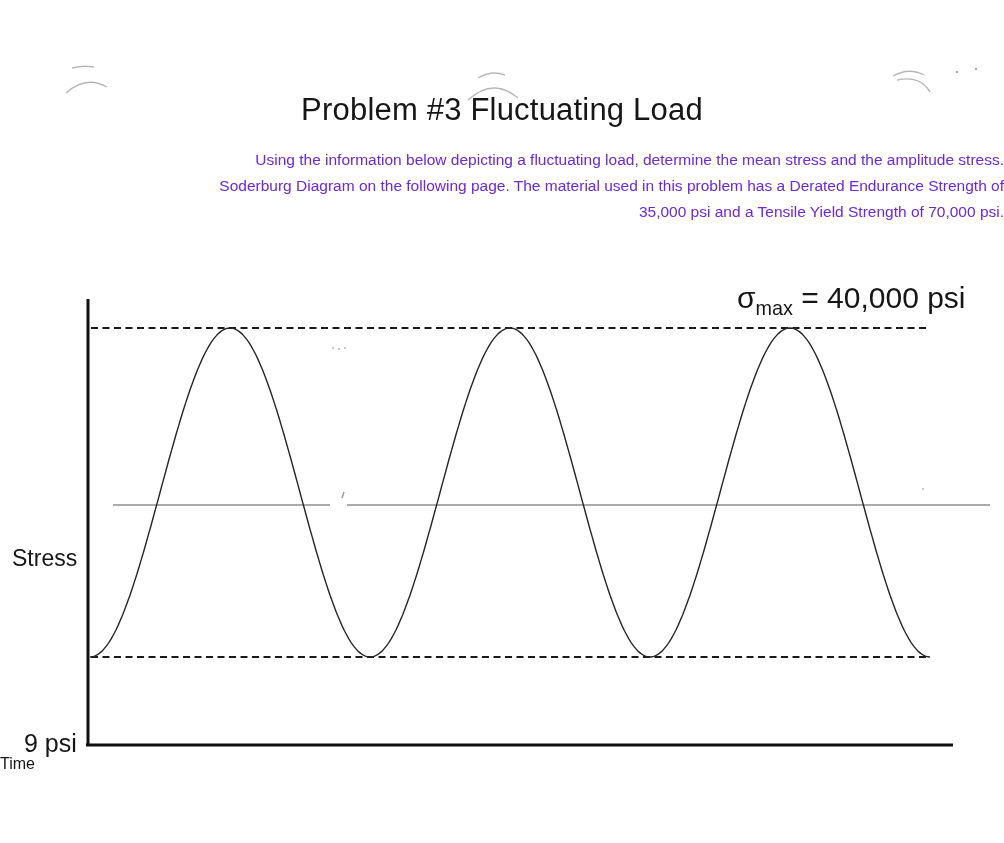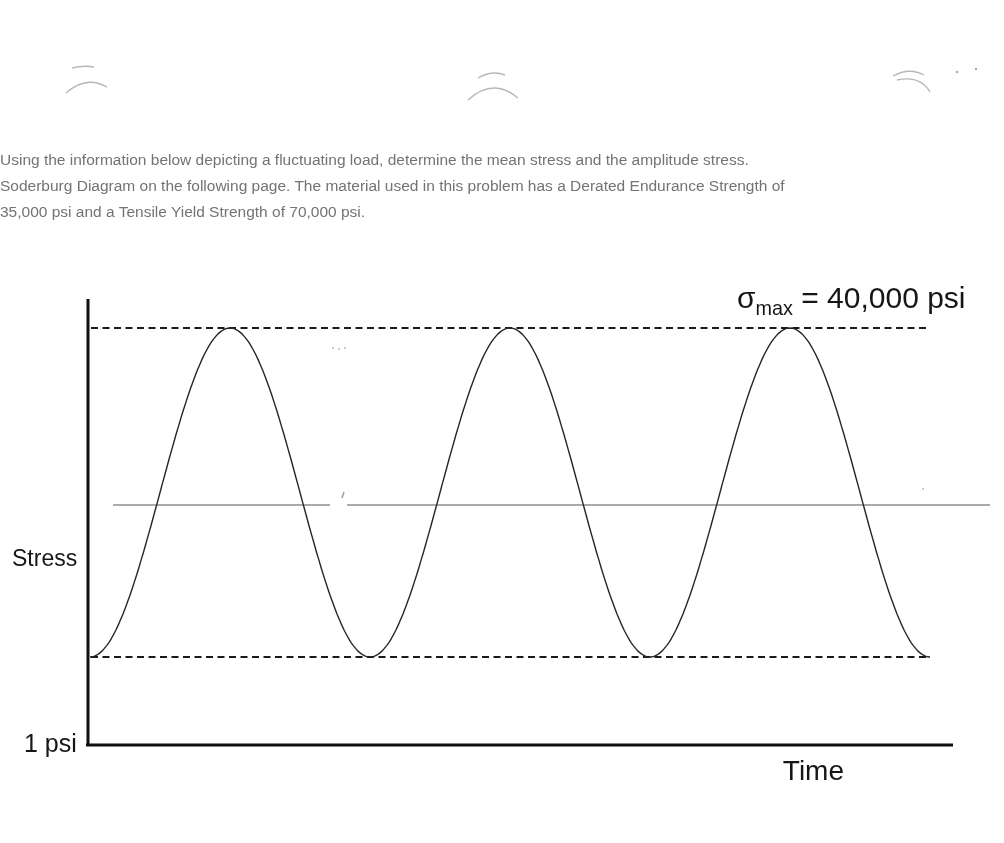--- a/index.html
+++ b/index.html
@@ -6,39 +6,40 @@
   .page{
     position:relative;width:1004px;height:843px;background:#ffffff;
     font-family:"Liberation Sans",sans-serif;color:#1b1b1b;overflow:hidden;
   }
   .title{
     position:absolute;top:92px;left:0;width:100%;margin:0;
     text-align:center;font-size:31px;font-weight:400;letter-spacing:.2px;color:#161616;
   }
   .intro{
     position:absolute;top:147px;left:0;width:100%;
-    text-align:left;font-size:15.5px;line-height:26px;color:#737373;
+    text-align:right;font-size:15.5px;line-height:26px;color:#6d28d9;
   }
   .intro .line{white-space:nowrap;}
   .ul{text-decoration:underline;text-underline-offset:3px;}
   .chart-svg{position:absolute;left:0;top:0;}
   .lbl{position:absolute;white-space:nowrap;color:#161616;}
   .sigma-lbl{font-size:30px;}
   .sigma-lbl sub{font-size:0.66em;}
   .stress-lbl{left:12px;top:545px;font-size:23px;}
   .origin-lbl{left:24px;top:729px;font-size:25px;}
-  .time-lbl{left:0;top:755px;width:844px;text-align:right;font-size:28px;}
+  .time-lbl{left:0;top:755px;width:844px;text-align:left;font-size:16px;}
   .sigma-max-lbl{left:737px;top:281px;}
   .sigma-min-lbl{left:744px;top:669px;}
 </style>
 </head>
 <body>
 
 <div class="page">
 
+  <h1 class="title">Problem #3 Fluctuating Load</h1>
 
   <div class="intro">
     <div class="line"><span>Using the information below depicting a fluctuating load, determine the mean stress and the amplitude stress.</span></div>
     <div class="line"><span>Soderburg Diagram on the following page. The material used in this problem has a Derated Endurance Strength of</span></div>
     <div class="line"><span>35,000 psi and a Tensile Yield  Strength of 70,000 psi.</span></div>
   </div>
 
   <svg class="chart-svg" width="1004" height="843" viewBox="0 0 1004 843">
 
     <g stroke="#b7b7b7" stroke-width="1.4" fill="none">
@@ -68,16 +69,16 @@
     <line x1="88" y1="299" x2="88" y2="746" stroke="#0f0f0f" stroke-width="3"></line>
     <line x1="86" y1="745" x2="953" y2="745" stroke="#0f0f0f" stroke-width="3"></line>
   </svg>
 
   <div class="lbl sigma-lbl sigma-max-lbl">
     <span>σ</span><sub>max</sub><span> = 40,000 psi</span>
   </div>
 
 
   <div class="lbl stress-lbl">Stress</div>
-  <div class="lbl origin-lbl">1 psi</div>
+  <div class="lbl origin-lbl">9 psi</div>
   <div class="lbl time-lbl">Time</div>
 
 </div>
 
 </body></html>

